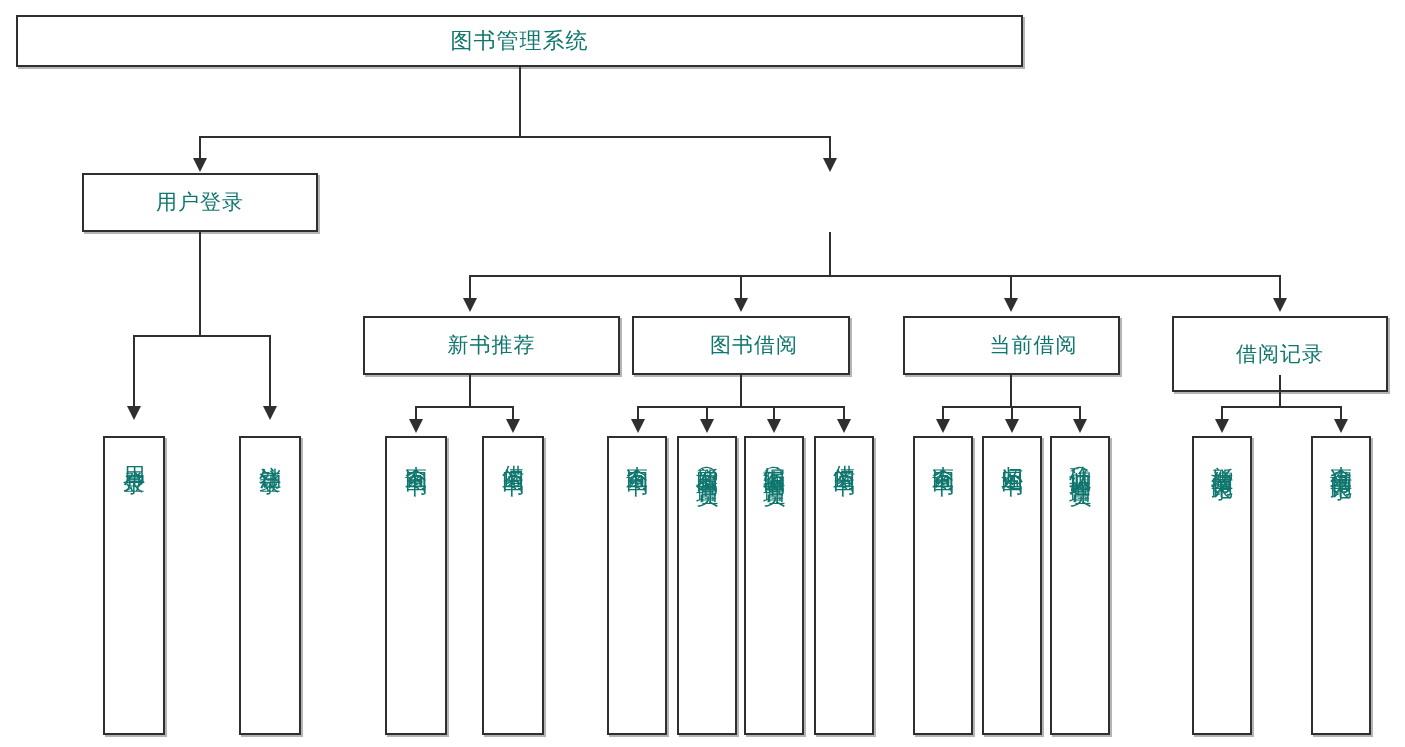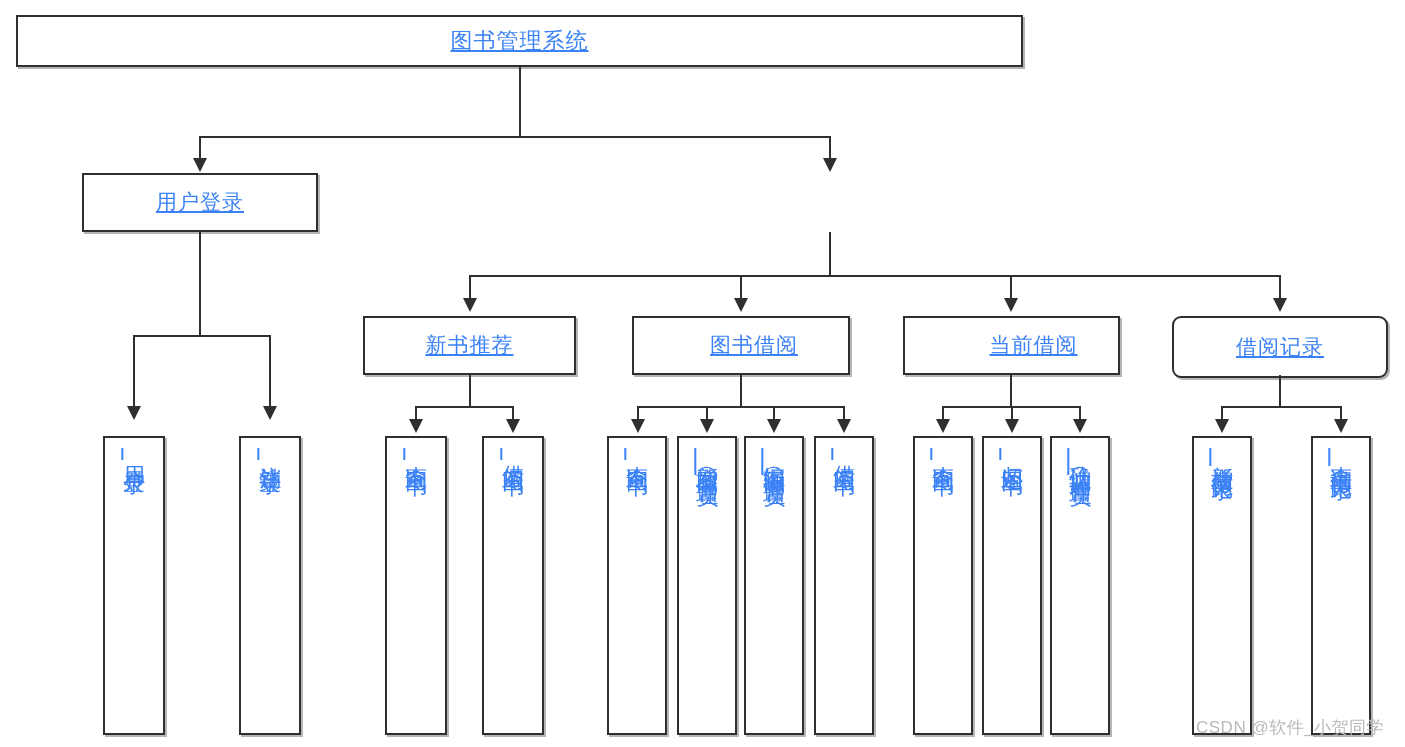--- a/index.html
+++ b/index.html
@@ -9,22 +9,21 @@
   
   .node{
     position:absolute;
     box-sizing:border-box;
     background:#ffffff;
     border:2px solid #2f2f2f;
     box-shadow:2px 2px 0 0 rgba(120,120,120,0.55);
     display:flex;
     align-items:center;
     justify-content:center;
-    color:#3b82f6;
-    text-decoration:underline;
+    color:#0f766e;
   }
   .node .lbl{
     display:block;
     text-align:center;
     line-height:1.18;
     white-space:pre-line;
   }
 
   
   .h-node .lbl{font-size:21px;letter-spacing:1px;}
@@ -97,30 +96,30 @@
   <div class="hline" style="left:469px;top:275px;width:812px;height:2px;"></div>
   <div class="vline" style="left:469px;top:275px;width:2px;height:24px;"></div>
   <div class="arrow" style="left:463px;top:298px;"></div>
   <div class="vline" style="left:740px;top:275px;width:2px;height:24px;"></div>
   <div class="arrow" style="left:734px;top:298px;"></div>
   <div class="vline" style="left:1010px;top:275px;width:2px;height:24px;"></div>
   <div class="arrow" style="left:1004px;top:298px;"></div>
   <div class="vline" style="left:1279px;top:275px;width:2px;height:24px;"></div>
   <div class="arrow" style="left:1273px;top:298px;"></div>
 
-  <div class="node h-node" style="left:363px;top:316px;width:213px;height:59px;">
+  <div class="node h-node" style="left:363px;top:316px;width:257px;height:59px;">
     <span class="lbl">新书推荐</span>
   </div>
   <div class="node h-node" style="left:632px;top:316px;width:218px;height:59px;padding-left:26px;">
     <span class="lbl">图书借阅</span>
   </div>
   <div class="node h-node" style="left:903px;top:316px;width:217px;height:59px;padding-left:44px;">
     <span class="lbl">当前借阅</span>
   </div>
-  <div class="node h-node" style="left:1172px;top:316px;width:216px;height:62px;border-radius:9px;">
+  <div class="node h-node" style="left:1172px;top:316px;width:216px;height:76px;">
     <span class="lbl">借阅记录</span>
   </div>
 
   <div class="vline" style="left:469px;top:375px;width:2px;height:32px;"></div>
   <div class="hline" style="left:415px;top:406px;width:98px;height:2px;"></div>
   <div class="vline" style="left:415px;top:406px;width:2px;height:14px;"></div>
   <div class="arrow" style="left:409px;top:419px;"></div>
   <div class="vline" style="left:512px;top:406px;width:2px;height:14px;"></div>
   <div class="arrow" style="left:506px;top:419px;"></div>
 
@@ -188,15 +187,14 @@
     <span class="lbl">确认归还（管理员）</span>
   </div>
 
   <div class="node v-node" style="left:1192px;top:436px;width:60px;height:299px;">
     <span class="lbl">新增借阅记录</span>
   </div>
   <div class="node v-node" style="left:1311px;top:436px;width:60px;height:299px;">
     <span class="lbl">查询借阅记录</span>
   </div>
 
-  <div class="watermark" style="left:1196px;top:716px;">CSDN @软件_小贺同学</div>
 
 </div>
 
 </body></html>

